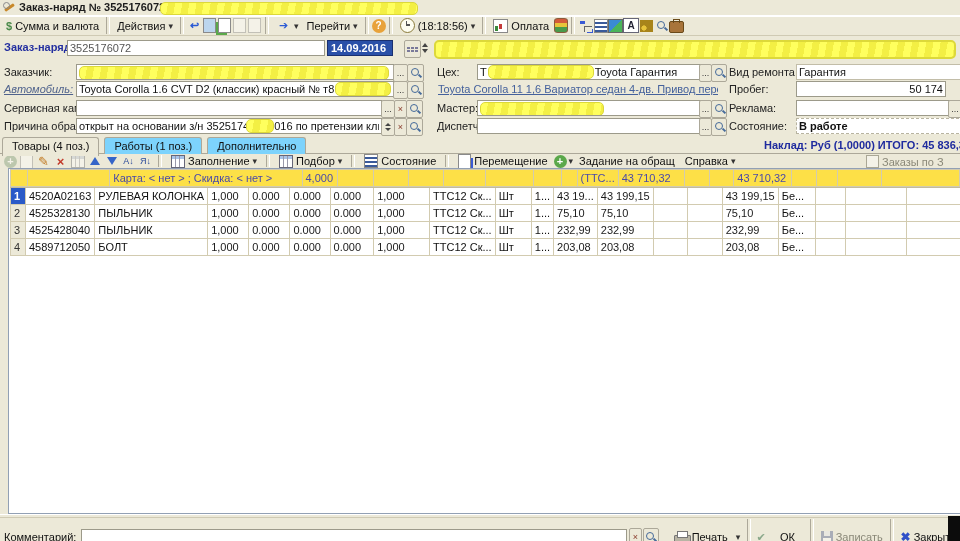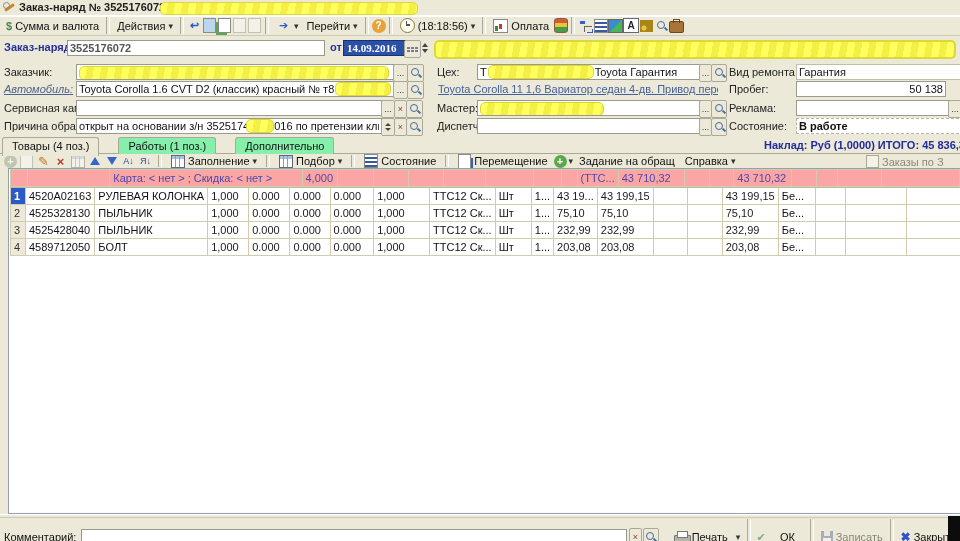--- a/index.html
+++ b/index.html
@@ -54,22 +54,22 @@
   .lettA{width:14px;height:13px;border:1px solid #667;background:#fff;color:#223;font-weight:bold;font-size:10px;display:inline-flex;align-items:center;justify-content:center;}
   .chart-ico{width:13px;height:12px;background:linear-gradient(#fff,#fff);border:1px solid #888;position:relative;}
   .chart-ico::before{content:"";position:absolute;left:1px;bottom:1px;width:3px;height:5px;background:#3a8a3a;box-shadow:4px -2px 0 #c43a3a;}
   
   .form{position:absolute;left:0;top:36px;width:960px;height:101px;}
   .blulbl{color:#2430a0;font-weight:bold;}
   .datefld{position:absolute;background:#2a50a8;color:#fff;border:1px solid #1a3070;height:14px;line-height:14px;padding:0 3px;font-weight:bold;}
   .linklbl{color:#4f628c;text-decoration:underline;}
   .linktext{position:absolute;color:#44619c;text-decoration:underline;white-space:nowrap;overflow:hidden;}
   
-  .tabs{position:absolute;left:2px;top:137px;height:16px;display:flex;gap:19px;z-index:2;}
-  .tab{padding:1px 9px 0 9px;border:1px solid #aca899;border-bottom:none;border-radius:3px 3px 0 0;background:#86efac;height:15px;line-height:14px;}
+  .tabs{position:absolute;left:2px;top:137px;height:16px;display:flex;gap:5px;z-index:2;}
+  .tab{padding:1px 9px 0 9px;border:1px solid #aca899;border-bottom:none;border-radius:3px 3px 0 0;background:#7dd3fc;height:15px;line-height:14px;}
   .tab.active{background:#ece9d8;height:17px;position:relative;z-index:3;font-weight:normal;}
   .tabline{position:absolute;left:0;top:153px;width:960px;height:1px;background:#aca899;}
   .summary{position:absolute;left:764px;top:139px;width:196px;white-space:nowrap;overflow:hidden;
            font-weight:bold;color:#1f2b9e;}
   
   .tbl-toolbar{position:absolute;left:0;top:154px;width:960px;height:14px;display:flex;align-items:center;padding-left:4px;box-sizing:border-box;gap:2px;}
   .tri-up{width:0;height:0;border-left:5px solid transparent;border-right:5px solid transparent;border-bottom:8px solid #3565c8;}
   .tri-dn{width:0;height:0;border-left:5px solid transparent;border-right:5px solid transparent;border-top:8px solid #3565c8;}
   .grid-ico{width:12px;height:11px;border:1px solid #667;background:
      linear-gradient(#aac4e8 0 3px,#fff 3px 100%);position:relative;}
@@ -82,21 +82,21 @@
   .grid-area{position:absolute;left:8px;top:168px;width:952px;height:346px;background:#fff;
              border:1px solid #92a0b4;border-right:none;overflow:hidden;box-sizing:border-box;}
   table.grid{border-collapse:collapse;table-layout:fixed;position:absolute;left:1px;top:0;}
   table.grid td,table.grid th{border:1px solid #d2cbb0;height:16px;padding:0 3px;font-weight:normal;
         font-size:11px;white-space:nowrap;overflow:hidden;text-align:left;}
   table.grid th{background:#f1edda;border-color:#c2bb9e;color:#222;height:17px;}
   td.num{text-align:right;color:#1a1a1a;}
   td.ncell{background:#ece9d8;text-align:center;color:#333;}
   tr.cur td.ncell{background:#2a5ac8;color:#fff;font-weight:bold;}
   table.totals{position:absolute;left:1px;bottom:1px;}
-  table.totals td{color:#4a4aa8;background:#fca5a5;}
+  table.totals td{color:#4a4aa8;background:#fde047;}
   
   .bottom-sep{position:absolute;left:0;top:514px;width:960px;height:3px;background:#ece9d8;border-top:1px solid #fff;}
   .bottom-bar{position:absolute;left:0;top:517px;width:960px;height:39px;display:flex;align-items:center;
               border-top:1px solid #cfcab4;padding-left:4px;box-sizing:border-box;}
   .floppy{width:12px;height:12px;background:#3a5ad4;position:relative;}
   .floppy::before{content:"";position:absolute;left:3px;top:0;width:6px;height:5px;background:#dfe6f4;}
   .floppy::after{content:"";position:absolute;left:2px;bottom:1px;width:8px;height:4px;background:#fff;}
   .printer{width:15px;height:12px;position:relative;}
   .printer::before{content:"";position:absolute;left:0;top:4px;width:15px;height:6px;background:#b8b4a4;border:1px solid #777;border-radius:1px;}
   .printer::after{content:"";position:absolute;left:3px;top:0;width:9px;height:5px;background:#fff;border:1px solid #777;}
@@ -182,23 +182,23 @@
         <span class="mag" style="height:13px;"></span>
       </span>
     <span class="ibox">
         <span class="brief"></span>
       </span>
   </div>
 
   <div class="form">
 
     <span class="fldlbl blulbl" style="left:4px;top:5px;">Заказ-наряд...</span>
-    <input class="inp" style="left: 67px; top: 4px; width: 252px; color: rgb(85, 85, 85); font-weight: bold;" value="3525176072">
+    <input class="inp" style="left: 67px; top: 4px; width: 252px; color: rgb(85, 85, 85);" value="3525176072">
     <span class="fldlbl blulbl" style="left:330px;top:5px;">от</span>
-    <span class="datefld" style="left:343px;top:4px;width:58px;font-family:Liberation Serif, serif;">14.09.2016</span>
+    <span class="datefld" style="left:327px;top:4px;width:58px;">14.09.2016</span>
     <span class="sqbtn" style="left:404px;top:4px;width:15px;">
         <span class="cal">
           <i></i>
           <i></i>
           <i></i>
           <i></i>
           <i></i>
           <i></i>
         </span>
       </span>
@@ -233,21 +233,21 @@
     <span class="inp" style="left:76px;top:45px;width:312px;display:flex;align-items:center;justify-content:flex-end;">
       <span style="overflow:hidden;white-space:nowrap;">Toyota Corolla 1.6 CVT D2 (классик) красный № т8</span>
       <span class="yellow" style="flex:1;min-width:24px;margin-left:1px;"></span>
     </span>
     <span class="sqbtn" style="left:393px;top:45px;width:13px;">...</span>
     <span class="sqbtn" style="left:407px;top:45px;width:15px;">
         <span class="mag" style="height:14px;"></span>
       </span>
     <span class="linktext" style="left:438px;top:47px;width:280px;">Toyota Corolla 11 1,6 Вариатор седан 4-дв. Привод передний; VIN NMT...</span>
     <span class="fldlbl" style="left:729px;top:47px;">Пробег:</span>
-    <span class="inp" style="left:796px;top:45px;width:144px;text-align:right;">50 138</span>
+    <span class="inp" style="left:796px;top:45px;width:144px;text-align:right;">50 174</span>
 
     <span class="fldlbl" style="left:4px;top:66px;">Сервисная кам...</span>
     <span class="inp" style="left:76px;top:64px;width:300px;"></span>
     <span class="sqbtn" style="left:381px;top:64px;width:12px;">...</span>
     <span class="sqbtn" style="left:394px;top:64px;width:11px;color:#883a2a;">×</span>
     <span class="sqbtn" style="left:406px;top:64px;width:15px;">
         <span class="mag" style="height:14px;"></span>
       </span>
     <span class="fldlbl" style="left:437px;top:66px;">Мастер:</span>
     <span class="inp" style="left:477px;top:64px;width:218px;">

